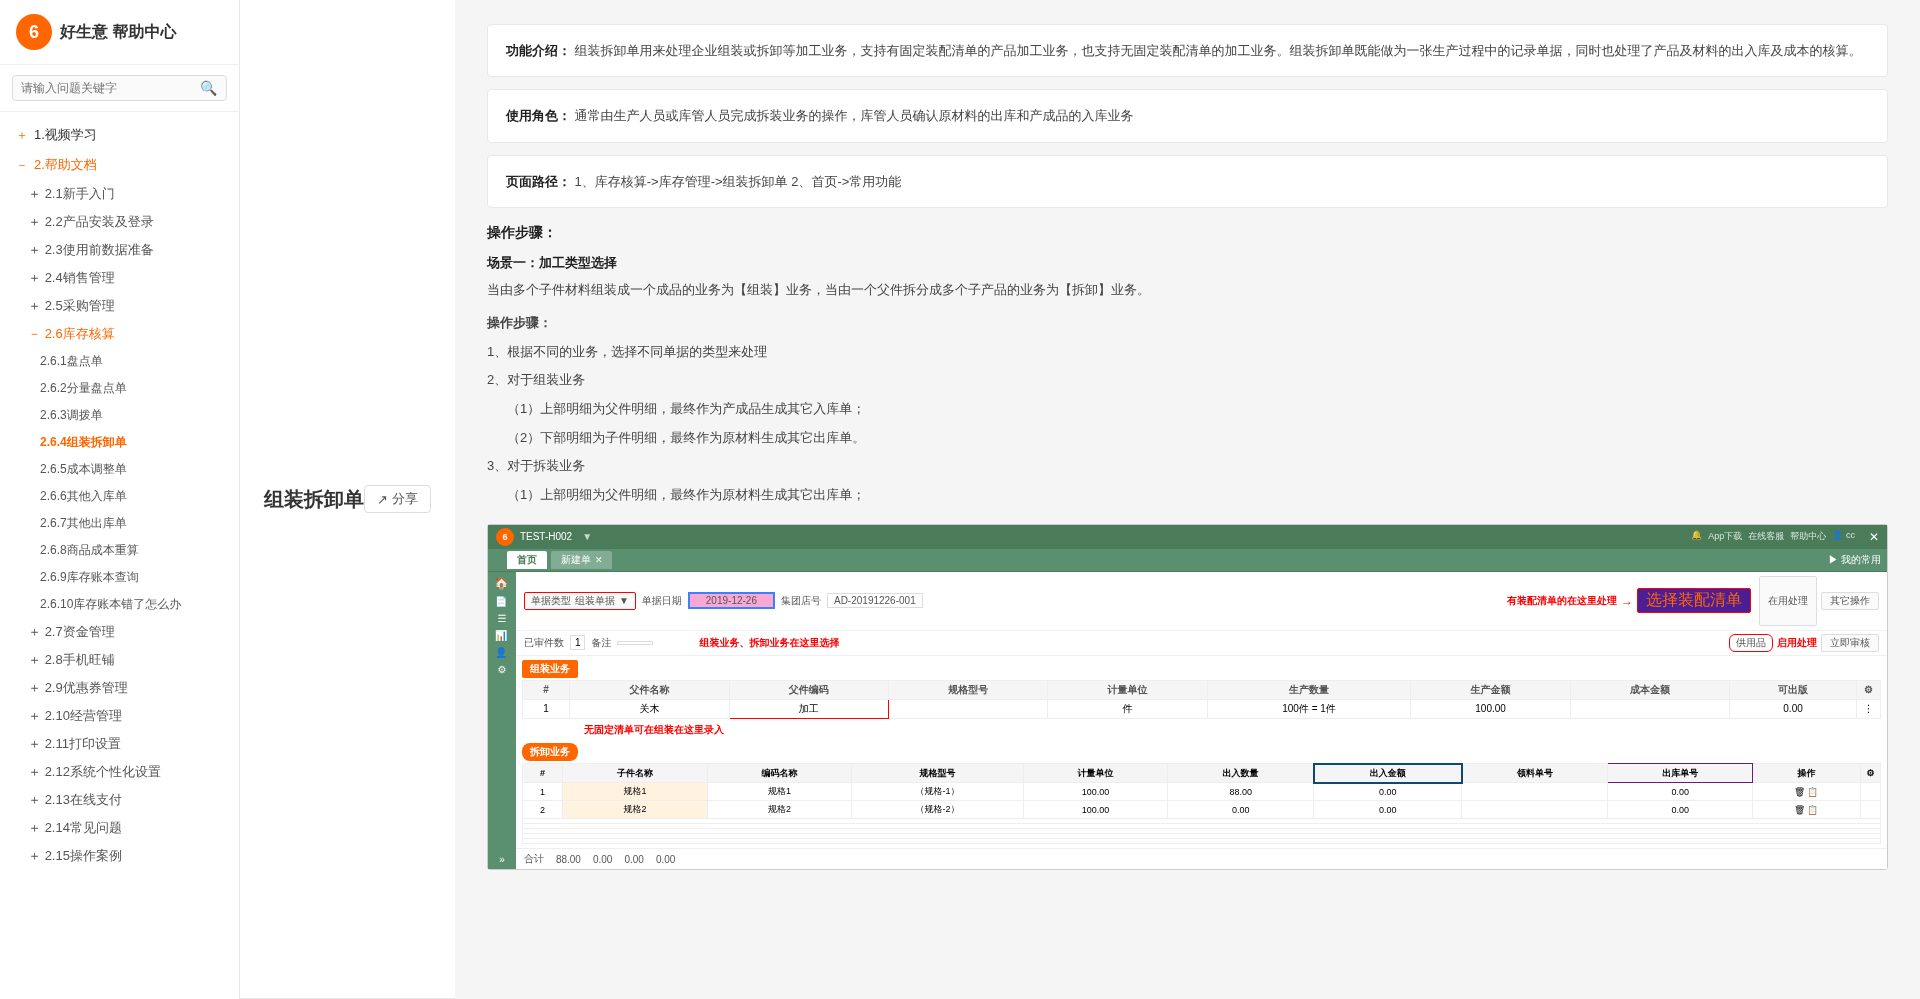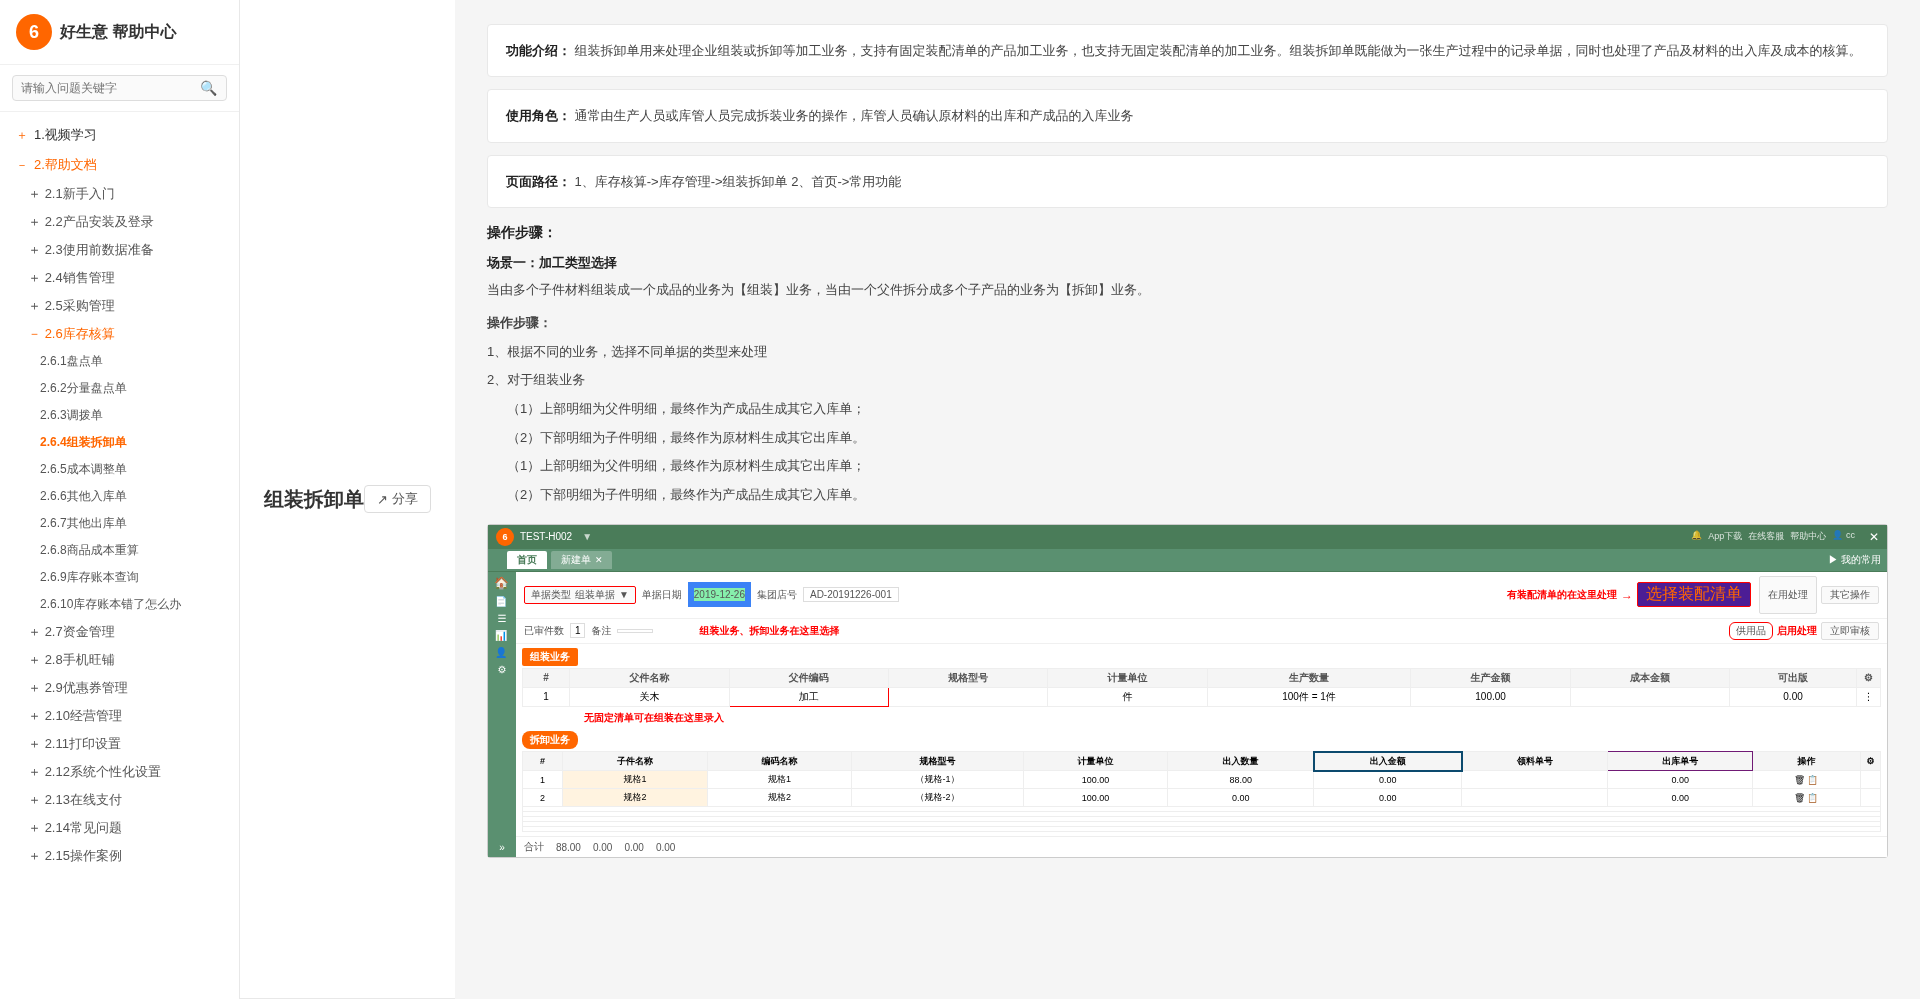--- a/index.html
+++ b/index.html
@@ -254,22 +254,22 @@
     <div class="scenario-title">场景一：加工类型选择</div>
 
     <div class="step-text">当由多个子件材料组装成一个成品的业务为【组装】业务，当由一个父件拆分成多个子产品的业务为【拆卸】业务。</div>
 
     <div class="step-text" style="font-weight:bold;margin-top:8px">操作步骤：</div>
 
     <div class="step-text">1、根据不同的业务，选择不同单据的类型来处理</div>
     <div class="step-text">2、对于组装业务</div>
     <div class="step-text step-indent">（1）上部明细为父件明细，最终作为产成品生成其它入库单；</div>
     <div class="step-text step-indent">（2）下部明细为子件明细，最终作为原材料生成其它出库单。</div>
+    <div class="step-text">3、对于拆装业务</div>
     <div class="step-text step-indent">（1）上部明细为父件明细，最终作为原材料生成其它出库单；</div>
-    <div class="step-text step-indent">（2）下部明细为子件明细，最终作为产成品生成其它入库单。</div>
 
     <div class="mock-screen-container" style="margin-top:16px; background:#fff; border:1px solid #ccc; border-radius:3px; padding:0; position:relative;">
 
       <div style="background:#4a7c59; display:flex; align-items:center; padding:3px 8px; gap:6px;">
         <div style="background:#f60; color:white; border-radius:50%; width:18px; height:18px; display:flex; align-items:center; justify-content:center; font-size:9px; font-weight:bold;">6</div>
         <span style="color:white; font-size:10px;">TEST-H002</span>
         <span style="color:rgba(255,255,255,0.7); font-size:10px; margin-left:4px;">▼</span>
         <div style="display:flex; gap:6px; margin-left:auto; font-size:9px; color:rgba(255,255,255,0.8);">
           <span>🔔</span>
           <span>App下载</span>
@@ -305,29 +305,29 @@
         <div style="flex:1; background:#fff;">
 
           
           <div style="display:flex; align-items:center; padding:4px 8px; gap:6px; border-bottom:1px solid #f0f0f0; flex-wrap:wrap;">
             <div style="border:1.5px solid red; border-radius:2px; padding:1px 6px; font-size:10px; color:#555; background:#fafafa; display:flex; align-items:center; gap:4px;">
               <span>单据类型</span>
               <span>组装单据</span>
               <span>▼</span>
             </div>
             <span style="font-size:10px; color:#555;">单据日期</span>
-            <span style="border:6px solid #3b82f6; padding:1px 0; font-size:10px; color:#555; background:#86efac;">2019-12-26</span>
+            <span style="border:2px solid #3b82f6; padding:1px 16px; font-size:10px; color:#555; background:#f9a8d4;">2019-12-26</span>
             <span style="font-size:10px; color:#555;">集团店号</span>
             <span style="border:1px solid #ddd; padding:1px 6px; font-size:10px; color:#555; background:white;">AD-20191226-001</span>
 
             <div style="margin-left:auto; display:flex; align-items:center; gap:4px;">
               <span style="color:red; font-size:10px; font-weight:bold;">有装配清单的在这里处理</span>
               <span style="color:red; font-size:12px;">→</span>
               <div style="border:1.5px solid red; border-radius:2px; padding:1px 8px; font-size:16px; color:#f60; background:#4c1d95; cursor:pointer;">选择装配清单</div>
-              <div style="border:1px solid #ddd; border-radius:2px; padding:11px 8px; font-size:10px; color:#555; background:#fafafa; cursor:pointer; margin-left:4px;">在用处理</div>
+              <div style="border:1px solid #ddd; border-radius:2px; padding:17px 8px; font-size:10px; color:#555; background:#fafafa; cursor:pointer; margin-left:4px;">在用处理</div>
               <div style="border:1px solid #ddd; border-radius:2px; padding:1px 8px; font-size:10px; color:#555; background:#fafafa; cursor:pointer;">其它操作</div>
             </div>
           </div>
 
           
           <div style="display:flex; align-items:center; padding:3px 8px; gap:6px; border-bottom:1px solid #f0f0f0; flex-wrap:wrap;">
             <span style="font-size:10px; color:#555;">已审件数</span>
             <span style="border:1px solid #ddd; padding:1px 4px; font-size:10px; background:white;">1</span>
             <span style="font-size:10px; color:#555;">备注</span>
             <span style="border:1px solid #ddd; padding:1px 30px 1px 4px; font-size:10px; background:white;"></span>

